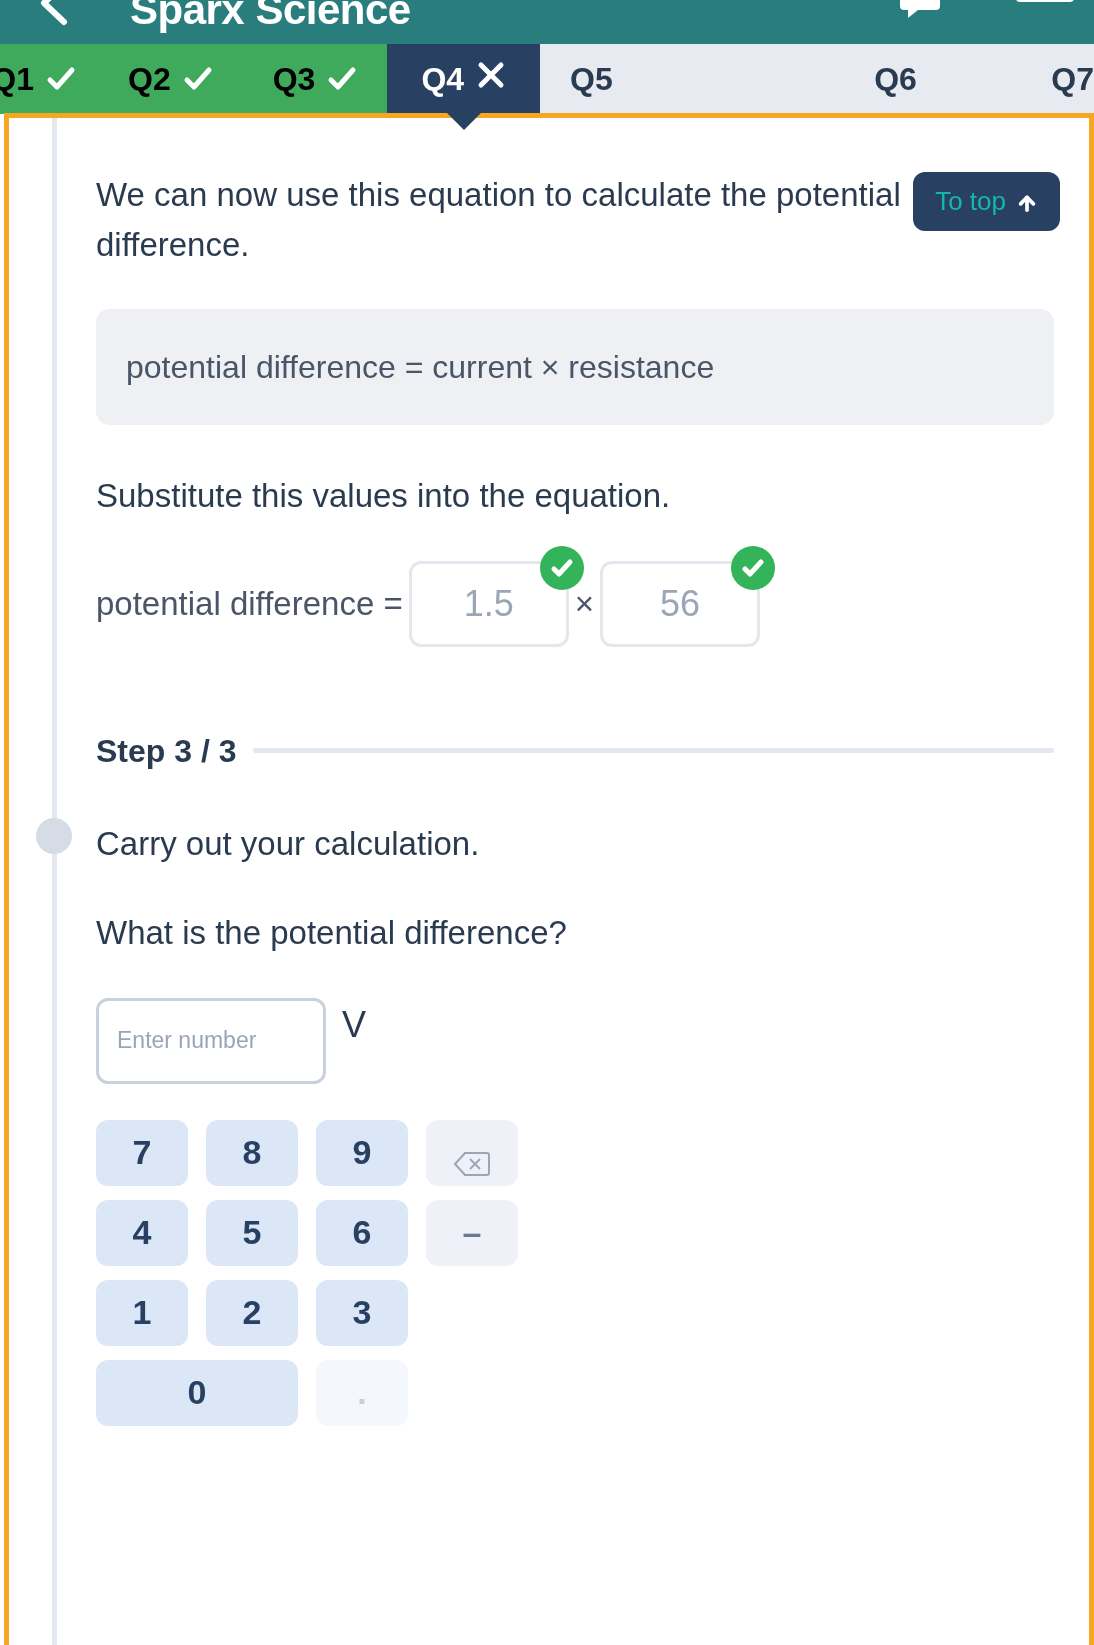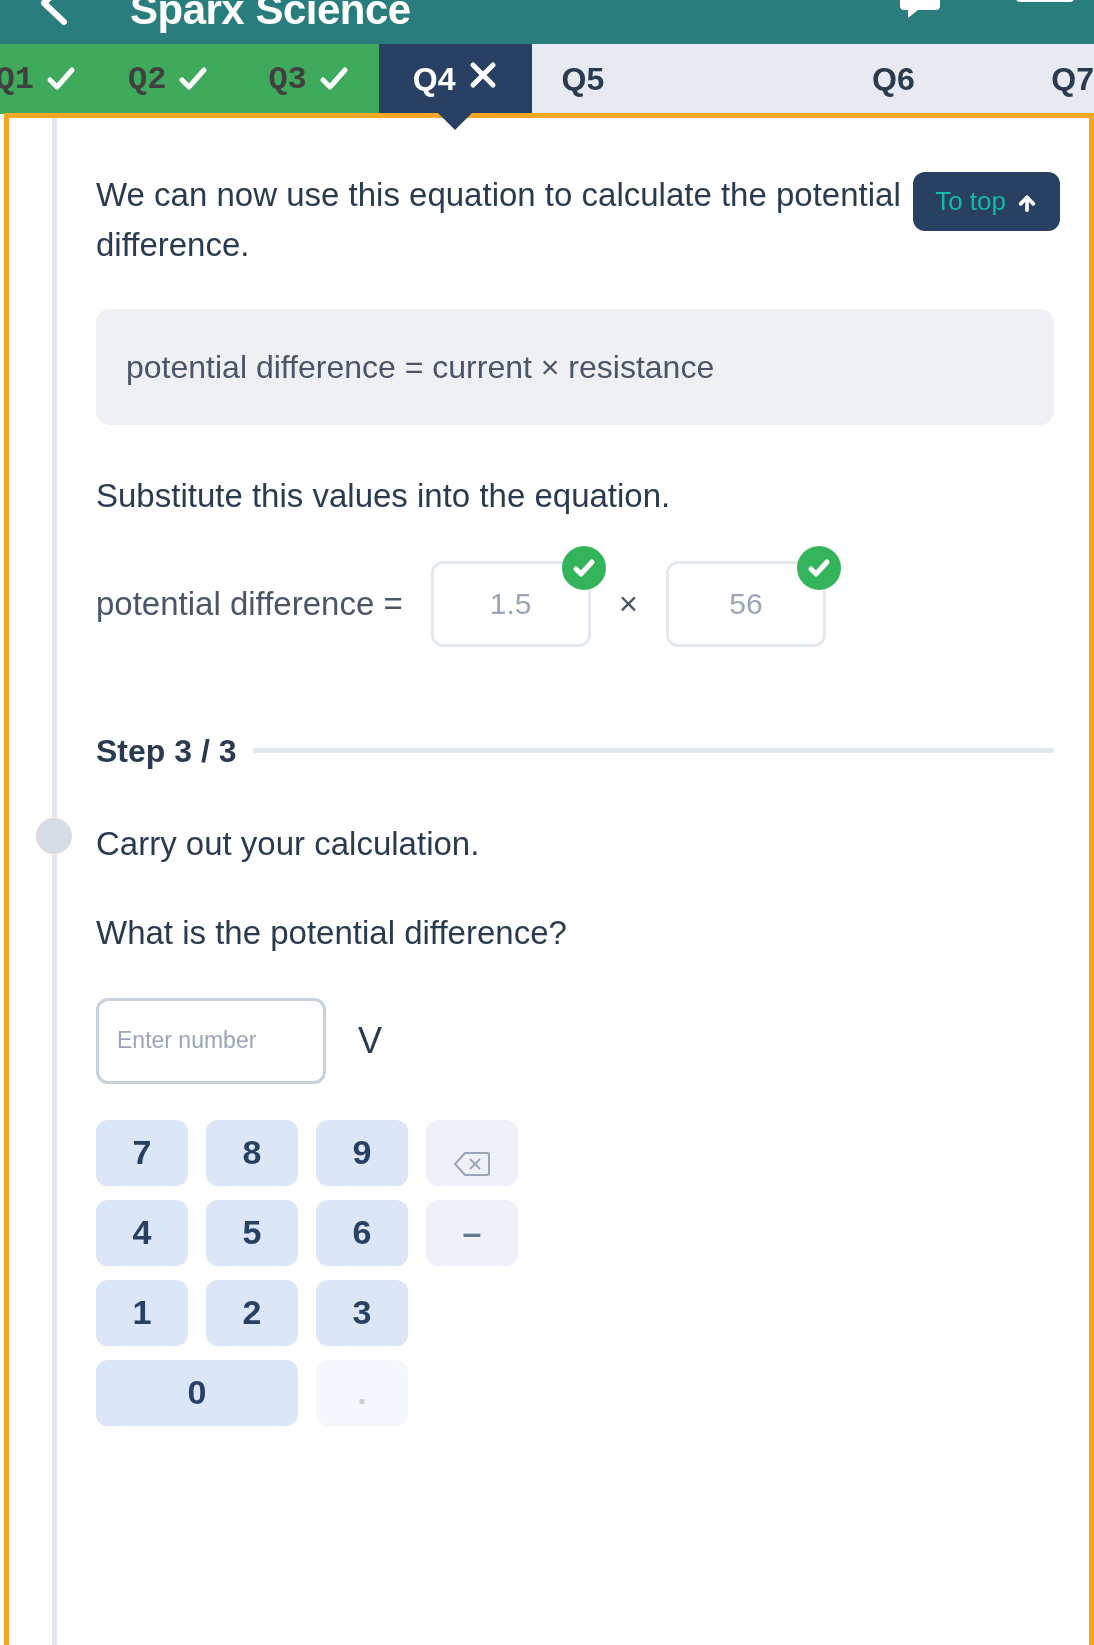--- a/index.html
+++ b/index.html
@@ -74,21 +74,21 @@
   }
   .tab{
     flex:0 0 auto;
     padding:0 30px;
     display:flex;
     align-items:center;
     justify-content:center;
     gap:12px;
     position:relative;
   }
-  .tab.done{background:var(--green);color:#404040;font-family:Liberation Mono, monospace;}
+  .tab.done{background:var(--green);color:#000000;}
   .tab.done:first-child{padding-left:0;width:100px;}
   .tab.active{background:var(--navy);color:#fff;padding:0 34px;}
   .tab.pending{background:var(--grey-bg);color:var(--text);}
   .tab-arrow{
     position:absolute;
     bottom:-16px;left:50%;
     transform:translateX(-50%);
     width:0;height:0;
     border-left:20px solid transparent;
     border-right:20px solid transparent;
@@ -178,54 +178,54 @@
     border-radius:14px;
     padding:34px 30px;
     font-size:32px;
     color:#4a5568;
     margin-bottom:46px;
   }
 
   .subst-row{
     display:flex;
     align-items:center;
-    gap:28px;
+    gap:6px;
     font-size:33px;
     color:#4a5568;
     margin-bottom:80px;
     flex-wrap:nowrap;
   }
   .val-box{
     position:relative;
     width:160px;height:86px;
     border:3px solid #e3e7ee;
     border-radius:12px;
     display:flex;align-items:center;justify-content:center;
     color:#9aa6b8;
-    font-size:30px;
+    font-size:36px;
   }
   .val-badge{
     position:absolute;
     top:-18px;right:-18px;
     width:44px;height:44px;border-radius:50%;
     background:#34b45a;
     display:flex;align-items:center;justify-content:center;
   }
   .val-badge svg{width:24px;height:24px;stroke:#fff;stroke-width:5;fill:none;stroke-linecap:round;stroke-linejoin:round;}
 
   .step-header{
     display:flex;align-items:center;gap:16px;
     margin:40px 0 44px 0;
     position:relative;
   }
   .step-header .label{font-weight:700;font-size:32px;color:var(--text);}
   .step-header .rule{flex:1;height:5px;background:#e3e7ee;border-radius:3px;}
 
   .answer-row{
-    display:flex;align-items:center;gap:32px;
+    display:flex;align-items:flex-start;gap:16px;
     margin:30px 0 36px 0;
   }
   .answer-input{
     width:230px;height:86px;
     border:3px solid #c9d1dd;
     border-radius:12px;
     display:flex;align-items:center;
     padding:0 18px;
     color:#9aa6b8;
     font-size:23px;

